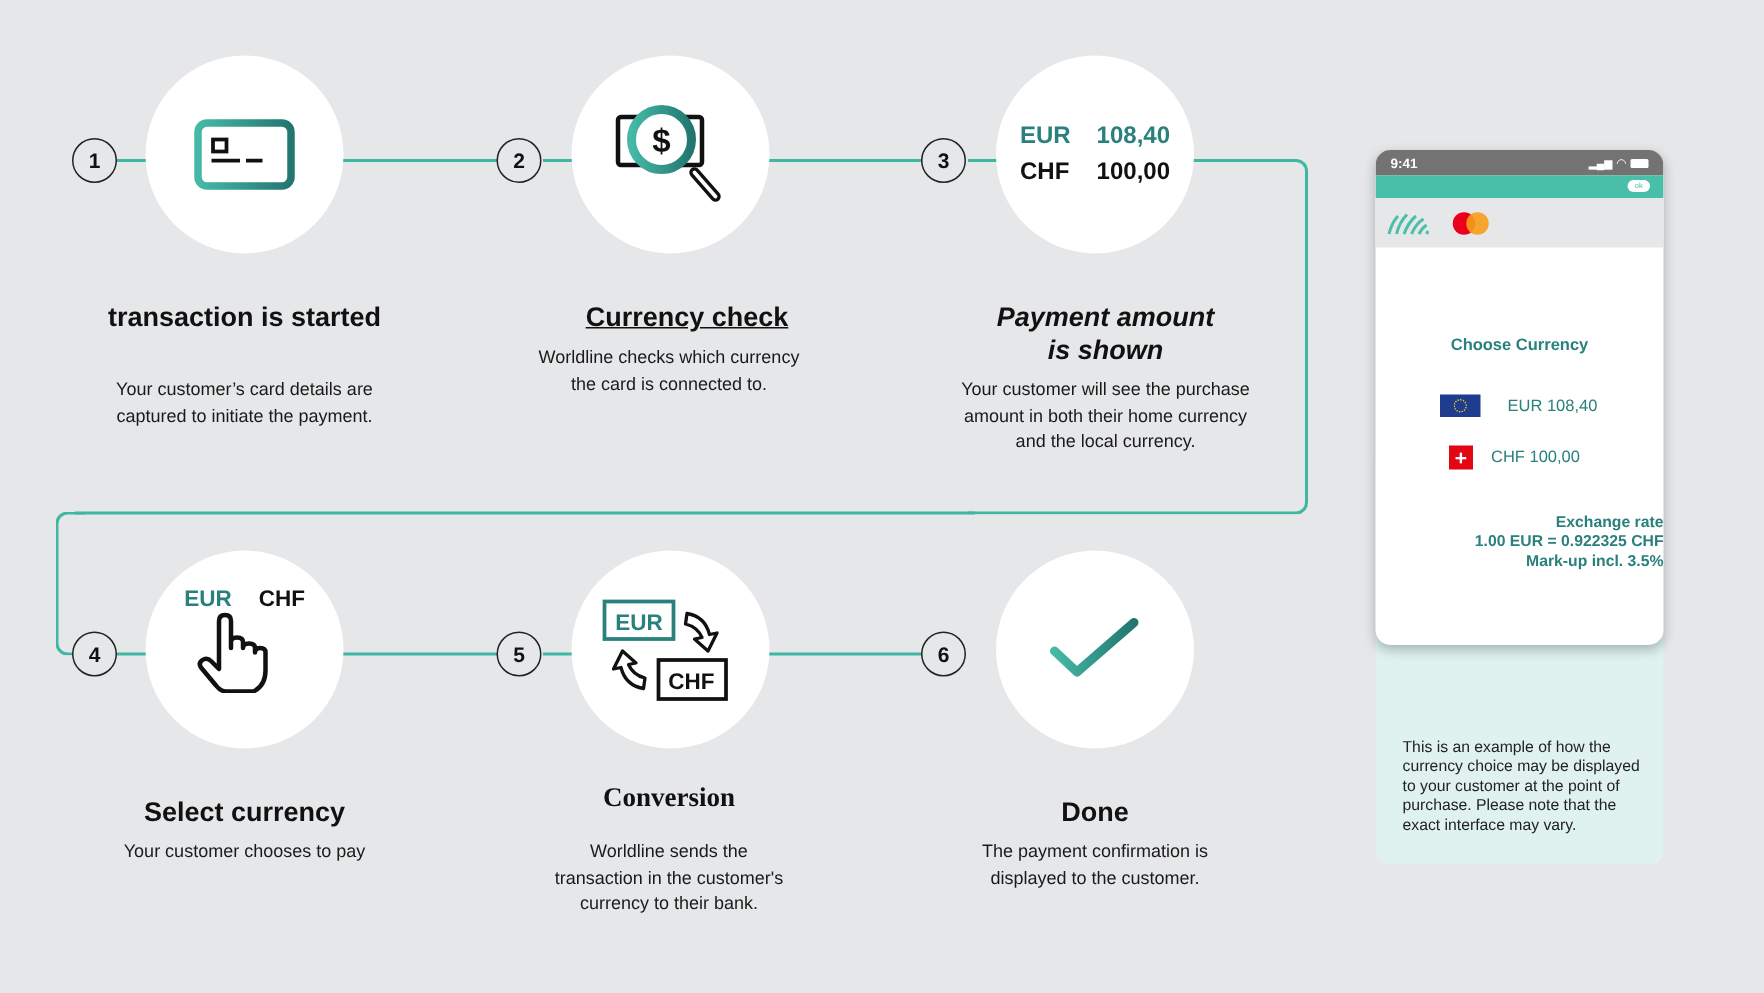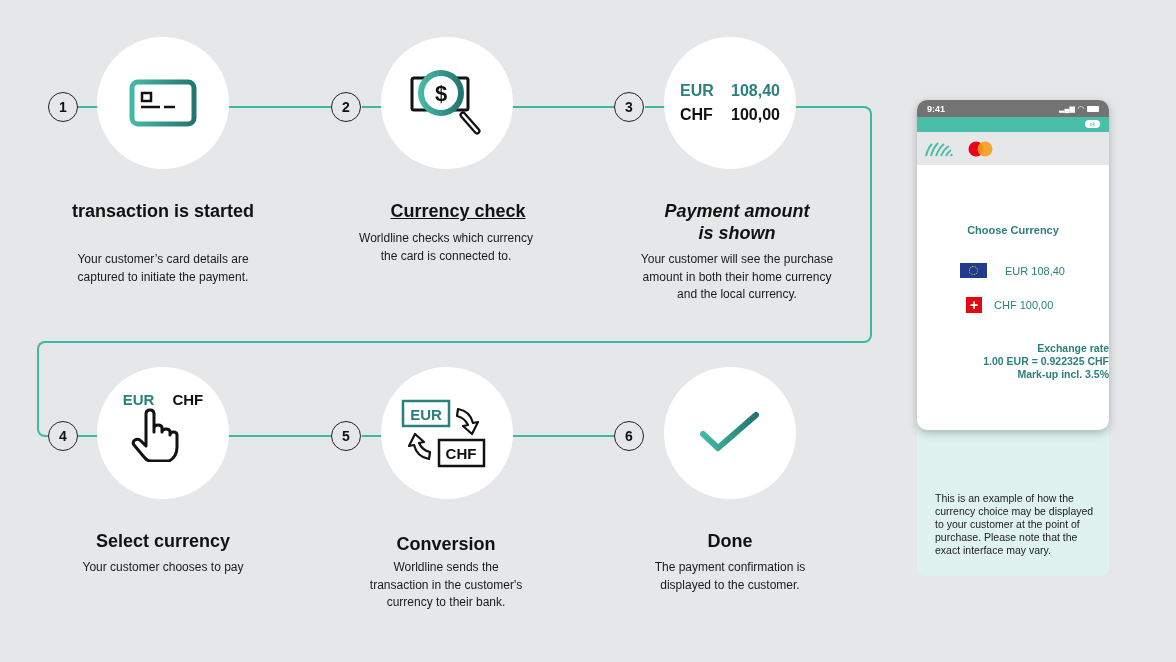--- a/index.html
+++ b/index.html
@@ -167,21 +167,21 @@
   <div>and the local currency.</div>
 </div>
 
 <div class="step-title" style="left:43px; top:530px; width:240px;">
   <div>Select currency</div>
 </div>
 <div class="step-desc" style="left:43px; top:559px; width:240px;">
   <div>Your customer chooses to pay</div>
 </div>
 
-<div class="step-title" style="left:326px; top:533px; width:240px;">
+<div class="step-title" style="left:326px; top:520px; width:240px;font-family:Liberation Serif, serif;">
   <div>Conversion</div>
 </div>
 <div class="step-desc" style="left:326px; top:559px; width:240px;">
   <div>Worldline sends the</div>
   <div>transaction in the customer's</div>
   <div>currency to their bank.</div>
 </div>
 
 <div class="step-title" style="left:610px; top:530px; width:240px;">
   <div>Done</div>

